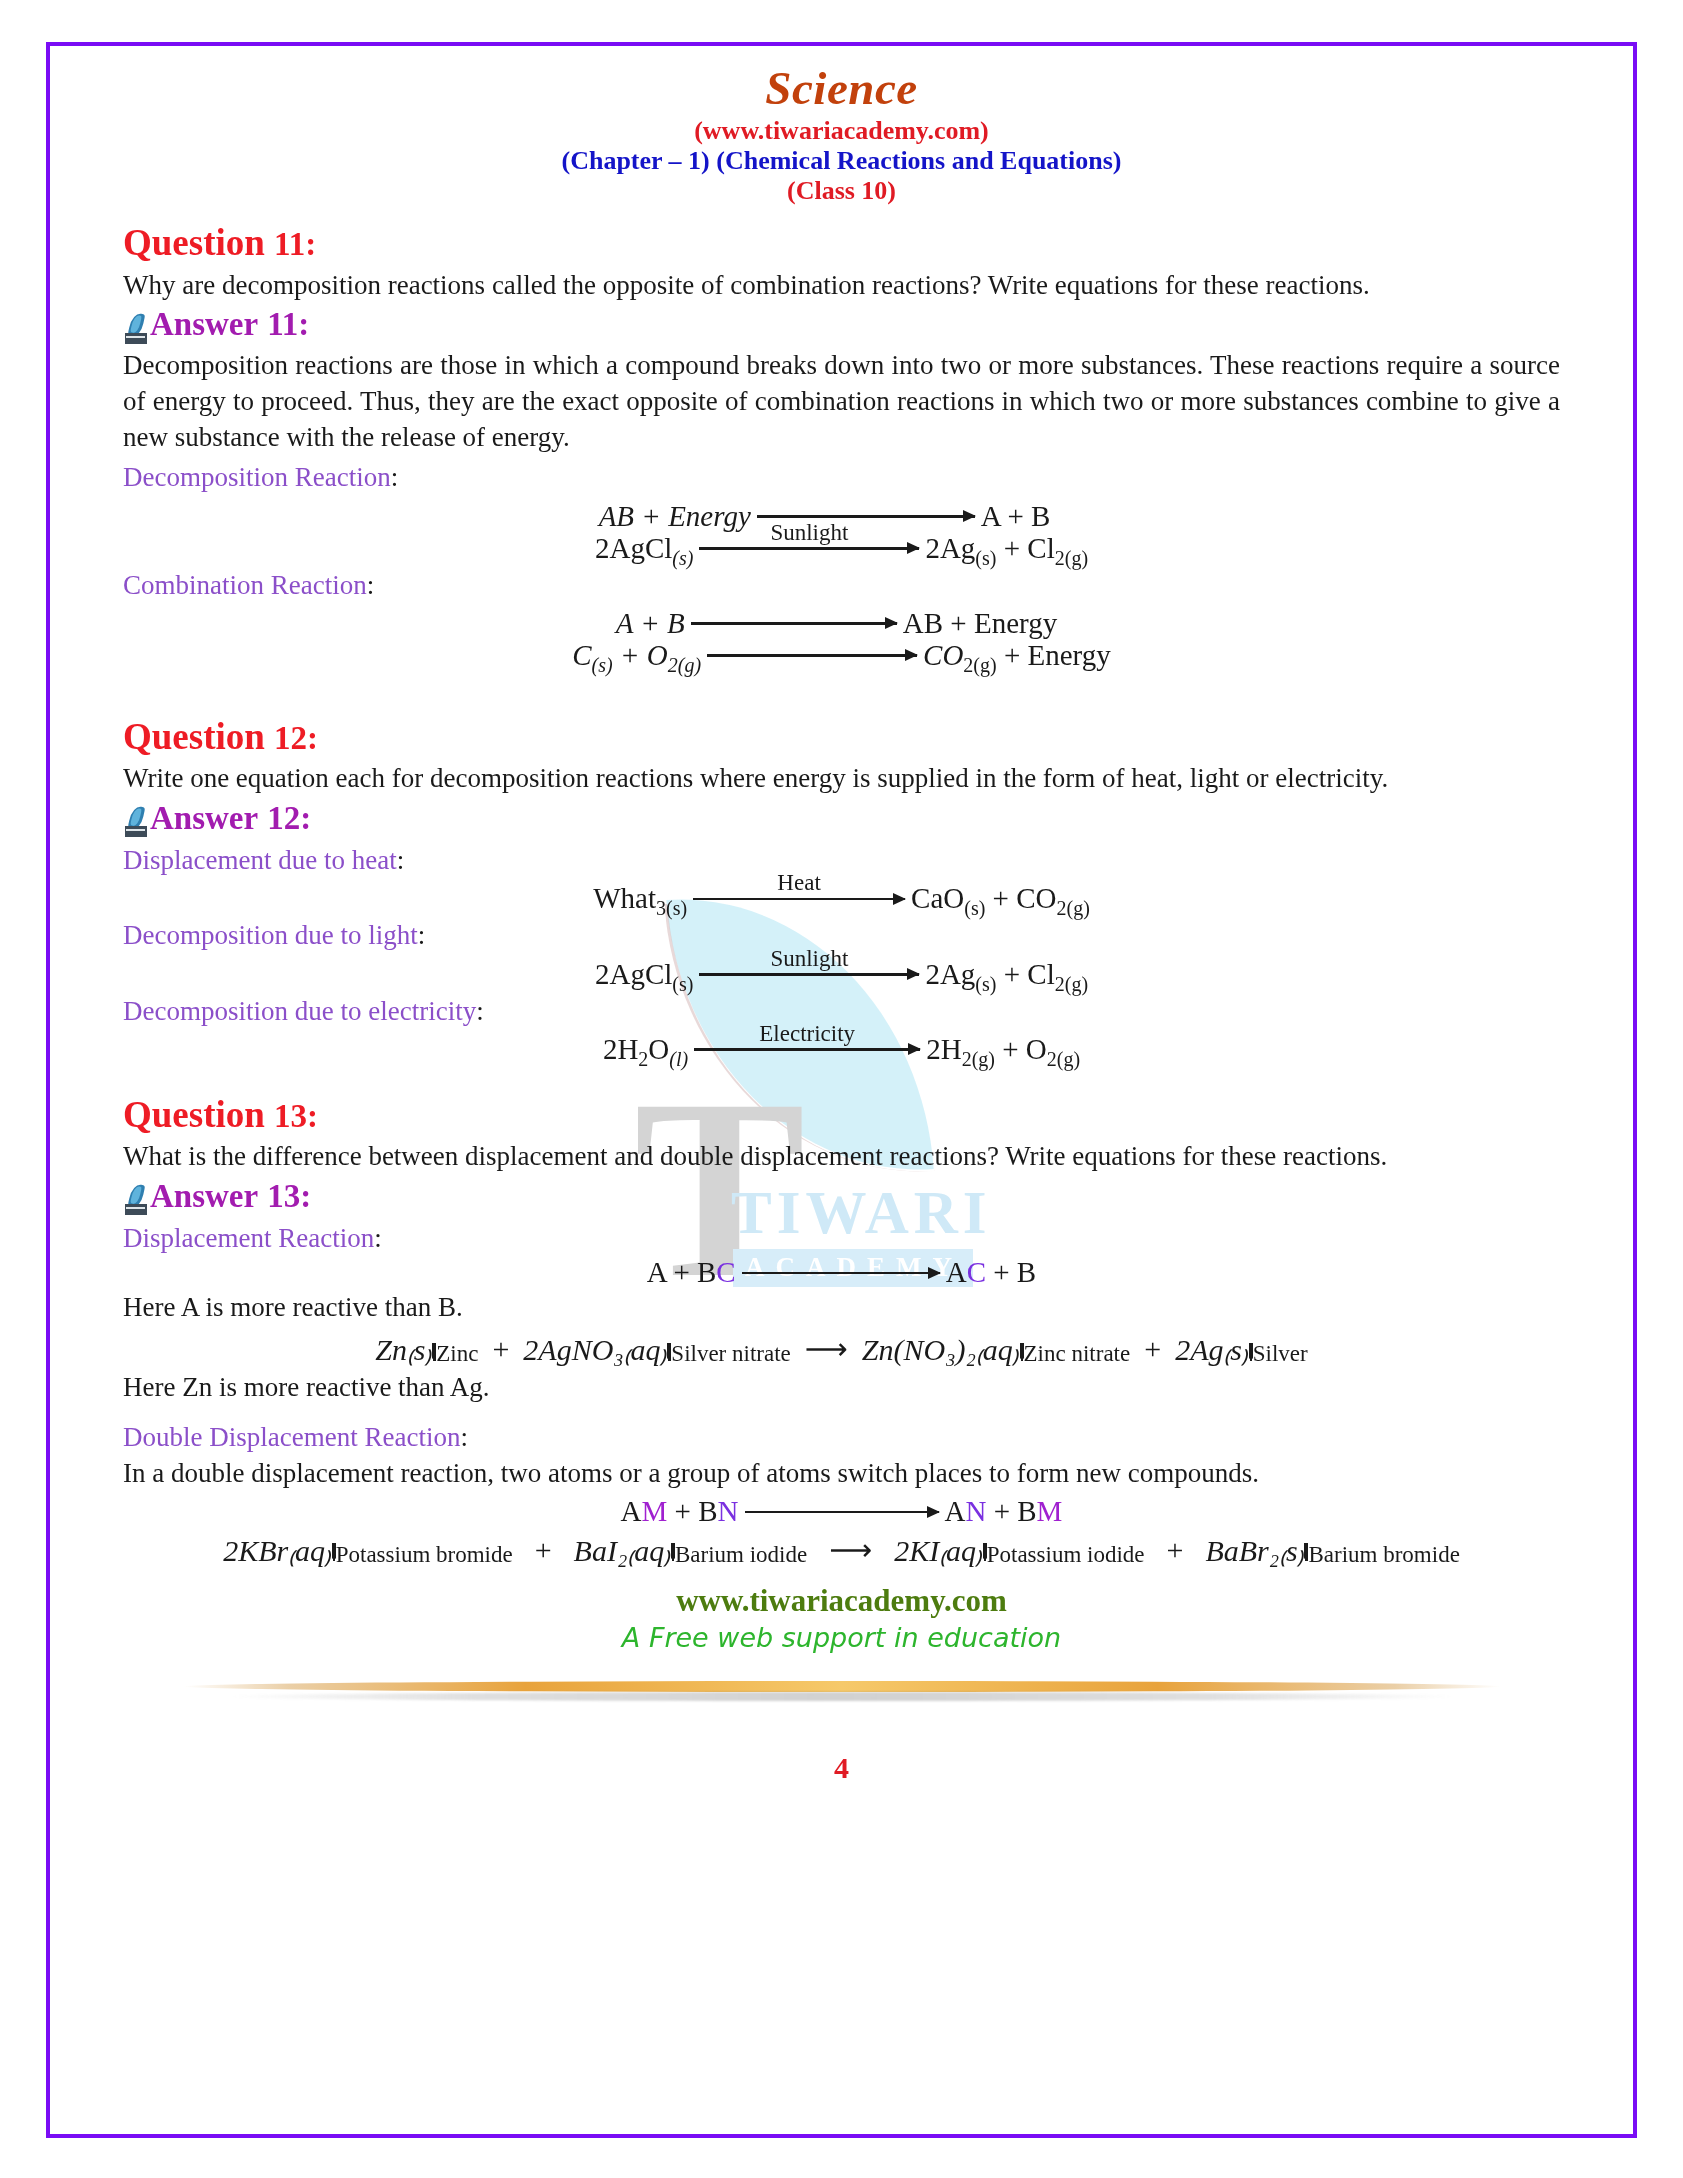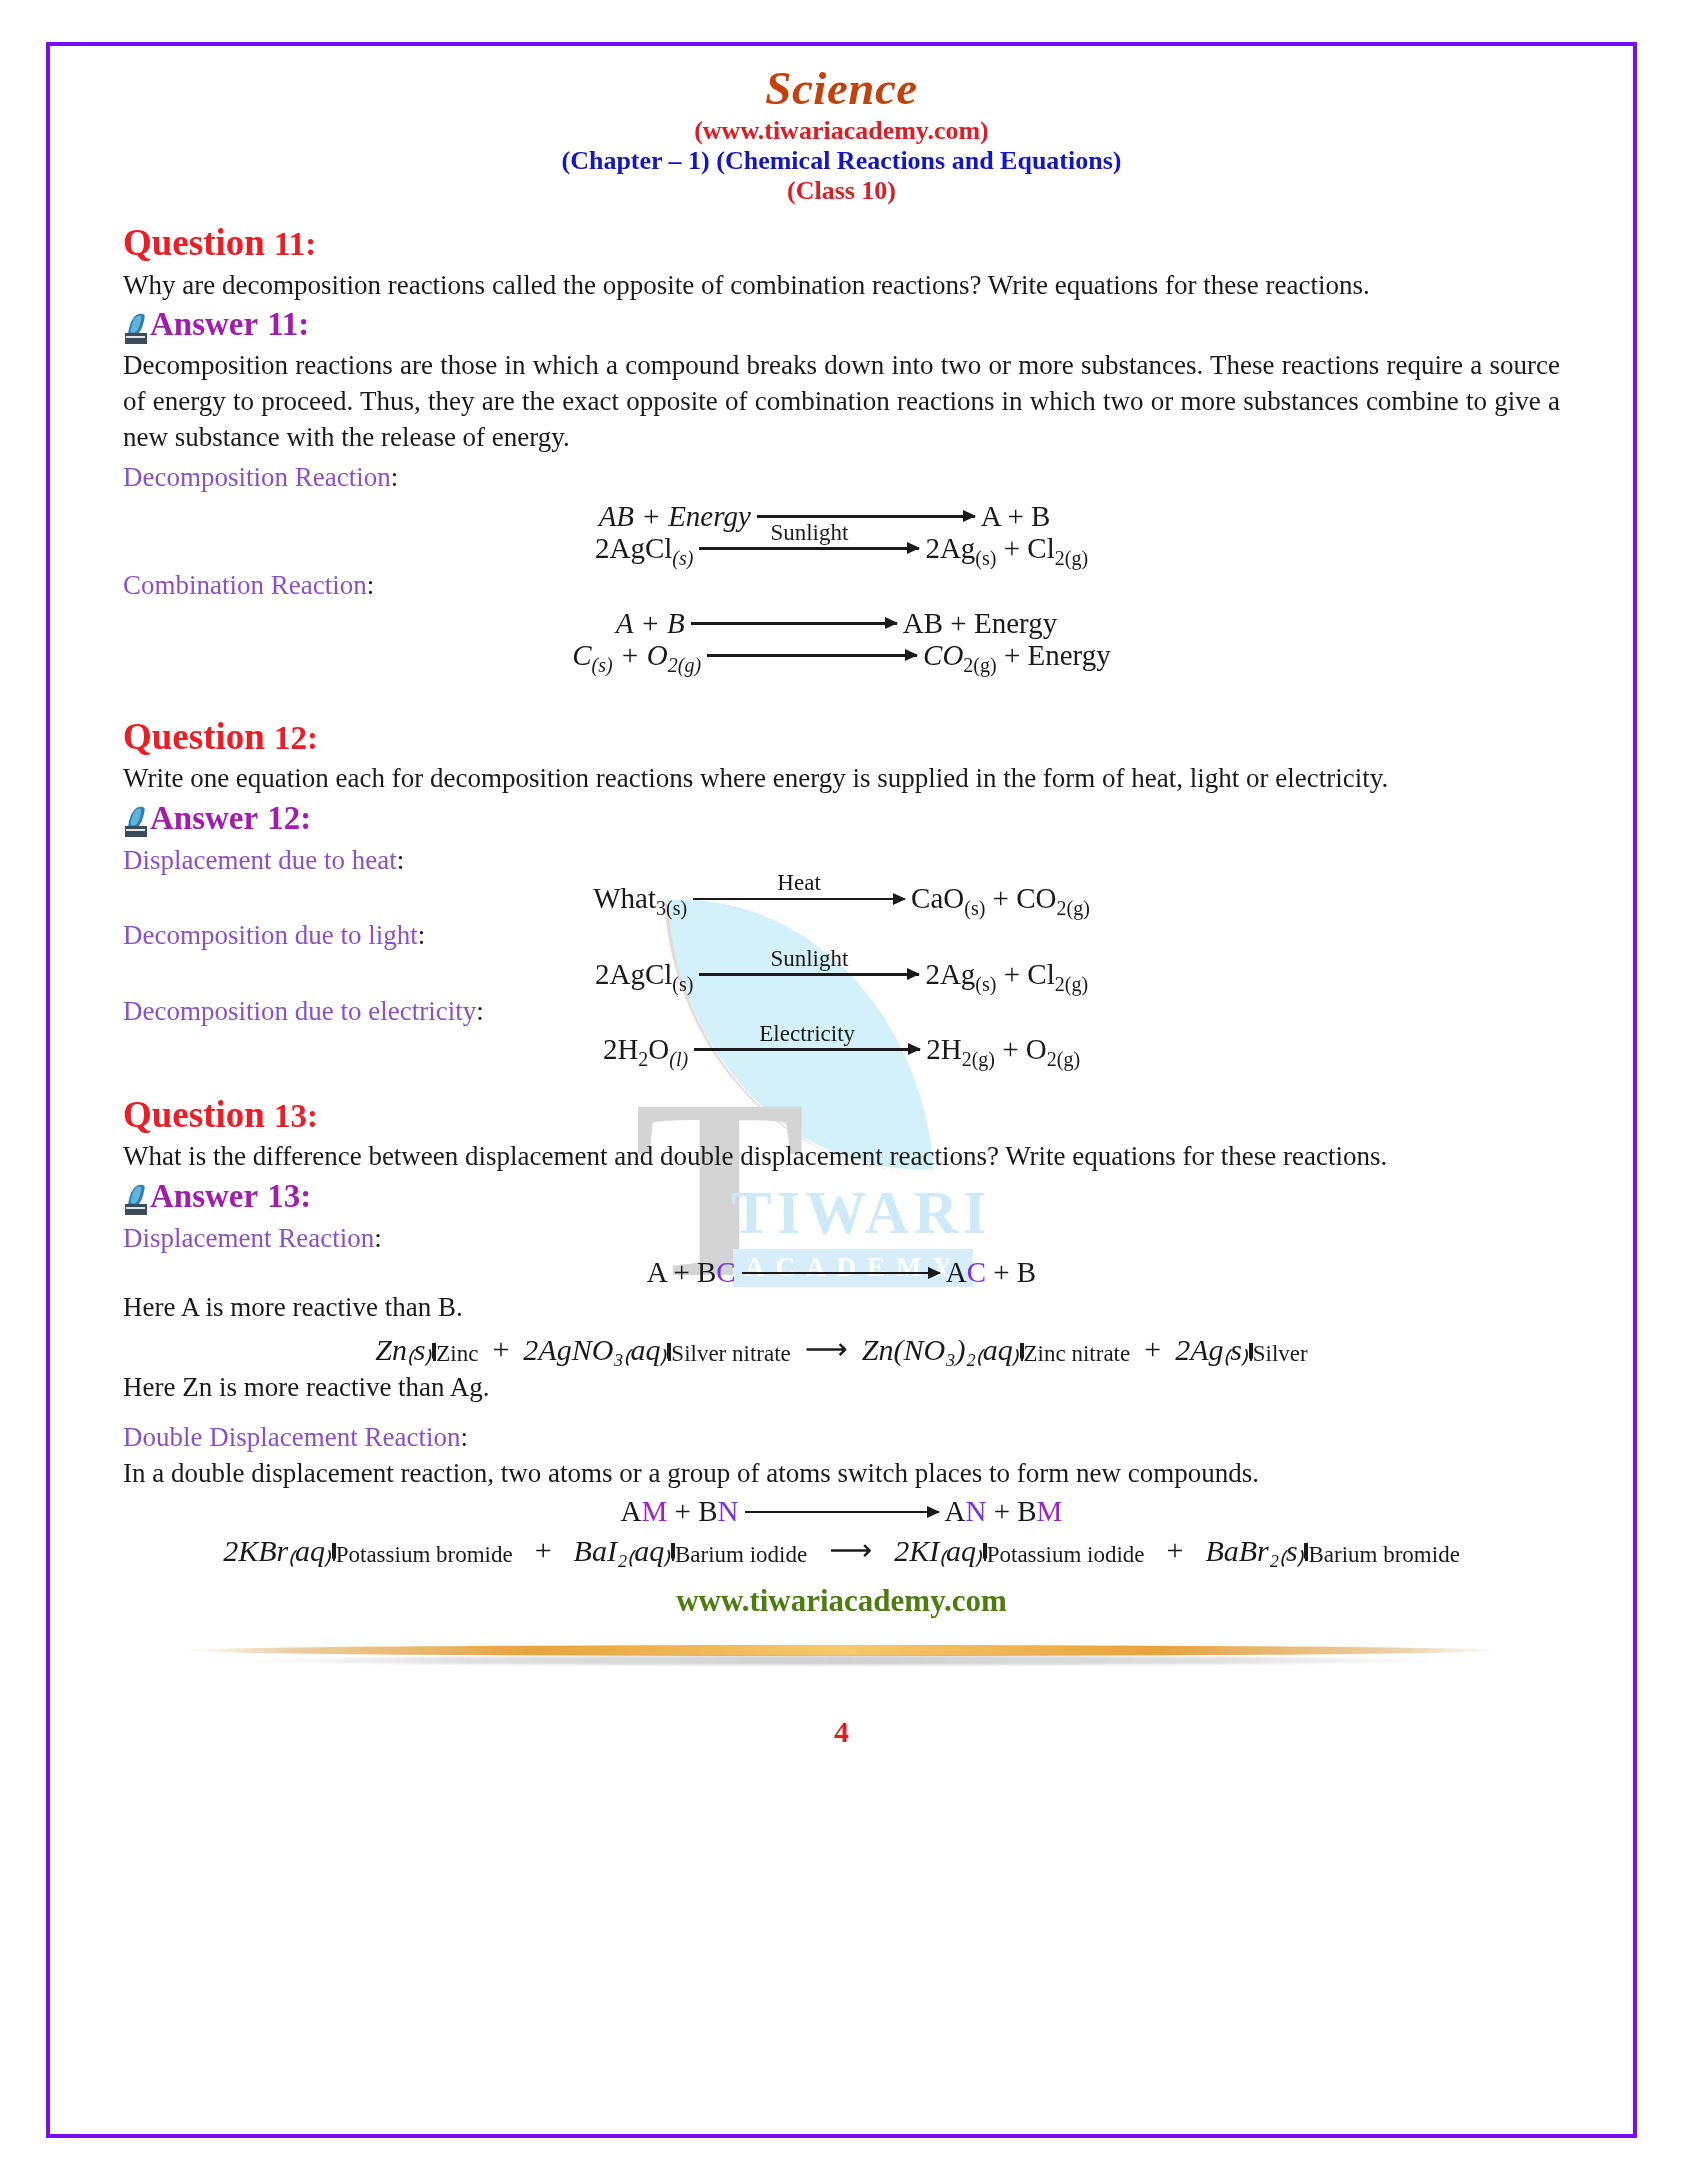--- a/index.html
+++ b/index.html
@@ -586,20 +586,21 @@
         <div class="term">
           <div class="formula">BaBr₂₍s₎</div>
           <div class="brace"></div>
           <div class="cap">Barium bromide</div>
         </div>
       </div>
     </div>
 
     <div class="footer">
       <div class="foot-url">www.tiwariacademy.com</div>
+      <div class="foot-tag">A Free web support in education</div>
       <div class="divider-wrap">
         <div class="divider"></div>
         <div class="divider-shadow"></div>
       </div>
       <div class="pagenum">4</div>
     </div>
 
   </div>
 </div>
 

